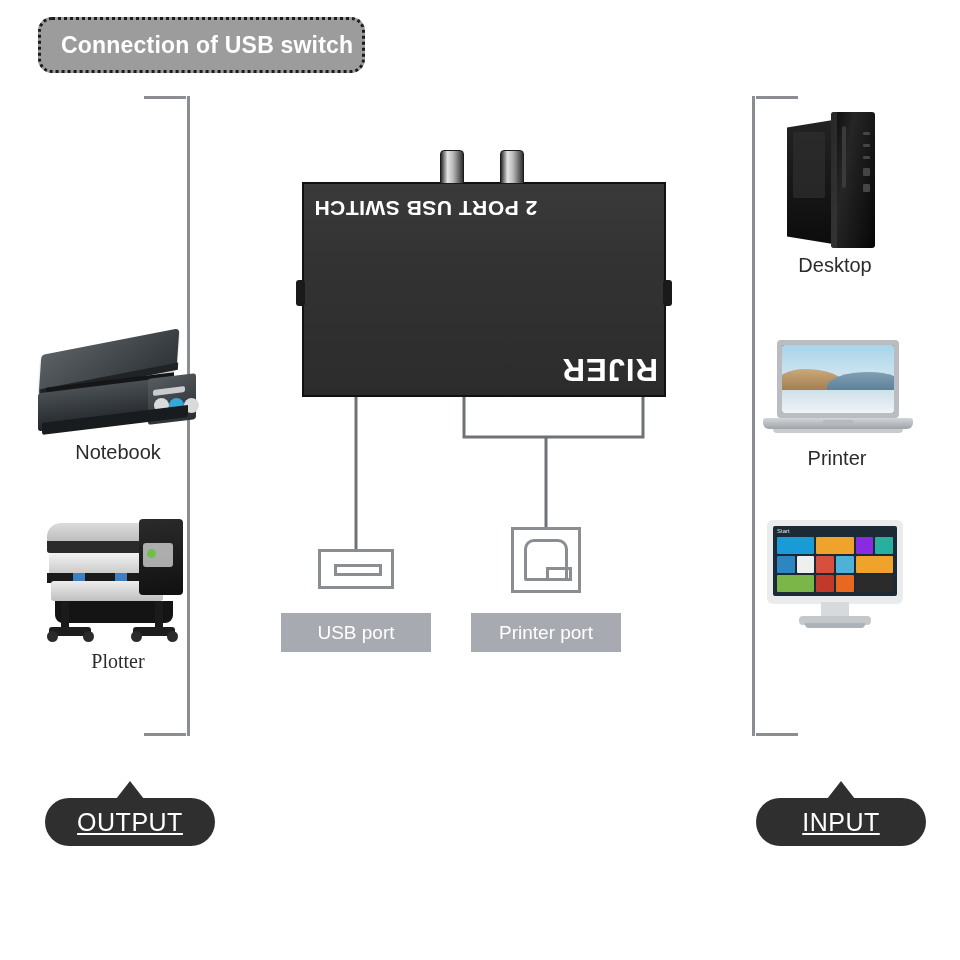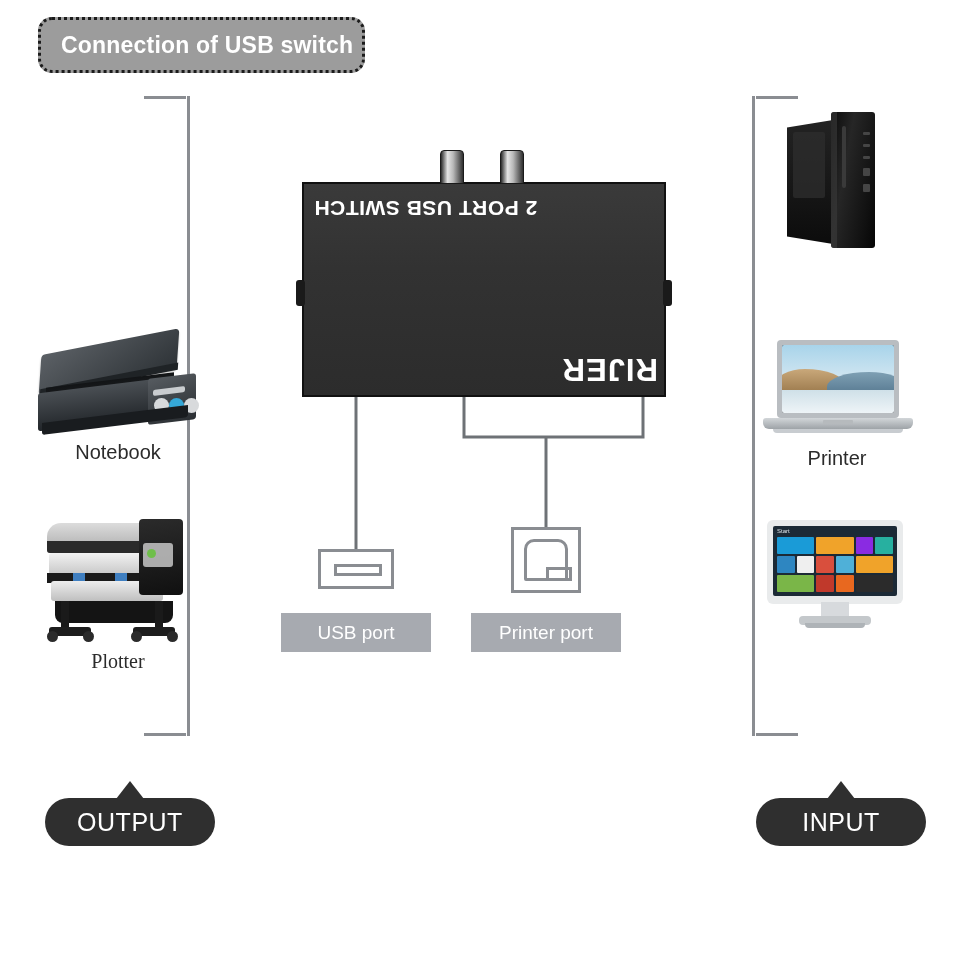--- a/index.html
+++ b/index.html
@@ -177,21 +177,21 @@
 
   
   .port-cap{position:absolute;background:#a7aab0;display:flex;align-items:center;justify-content:center;
      color:#ffffff;font-size:19px;height:39px;}
   #cap-usb{left:281px;top:613px;width:150px;}
   #cap-printer{left:471px;top:613px;width:150px;}
 
   
   .badge{position:absolute;height:48px;background:#2f2f2f;border-radius:24px;
      display:flex;align-items:center;justify-content:center;
-     color:#ffffff;font-size:25px;letter-spacing:.5px;}
+     color:#ffffff;font-size:25px;letter-spacing:.5px;text-decoration:underline;}
   .badge .pointer{position:absolute;top:-17px;left:50%;margin-left:-14px;width:0;height:0;
      border-left:14px solid transparent;border-right:14px solid transparent;border-bottom:18px solid #2f2f2f;}
   #badge-output{left:45px;top:798px;width:170px;}
   #badge-input{left:756px;top:798px;width:170px;}
 </style>
 </head>
 <body>
 
 <div class="stage">
 
@@ -259,20 +259,21 @@
       <div class="dt-sidepanel"></div>
       <div class="dt-front"></div>
       <div class="dt-bevel"></div>
       <div class="dt-slot"></div>
       <div class="dt-port p1"></div>
       <div class="dt-port p2"></div>
       <div class="dt-port p3"></div>
       <div class="dt-port p4"></div>
       <div class="dt-port p5"></div>
     </div>
+    <div class="cap" style="width:200px;margin-left:-48px;">Desktop</div>
   </div>
 
   <div class="dev" id="dev-notebook" style="left:757px;top:338px;width:160px;">
     <div class="art" id="art-notebook">
       <div class="nb-lid"></div>
       <div class="nb-screen">
         <div class="nb-sky"></div>
         <div class="nb-hill-a"></div>
         <div class="nb-hill-b"></div>
         <div class="nb-water"></div>

